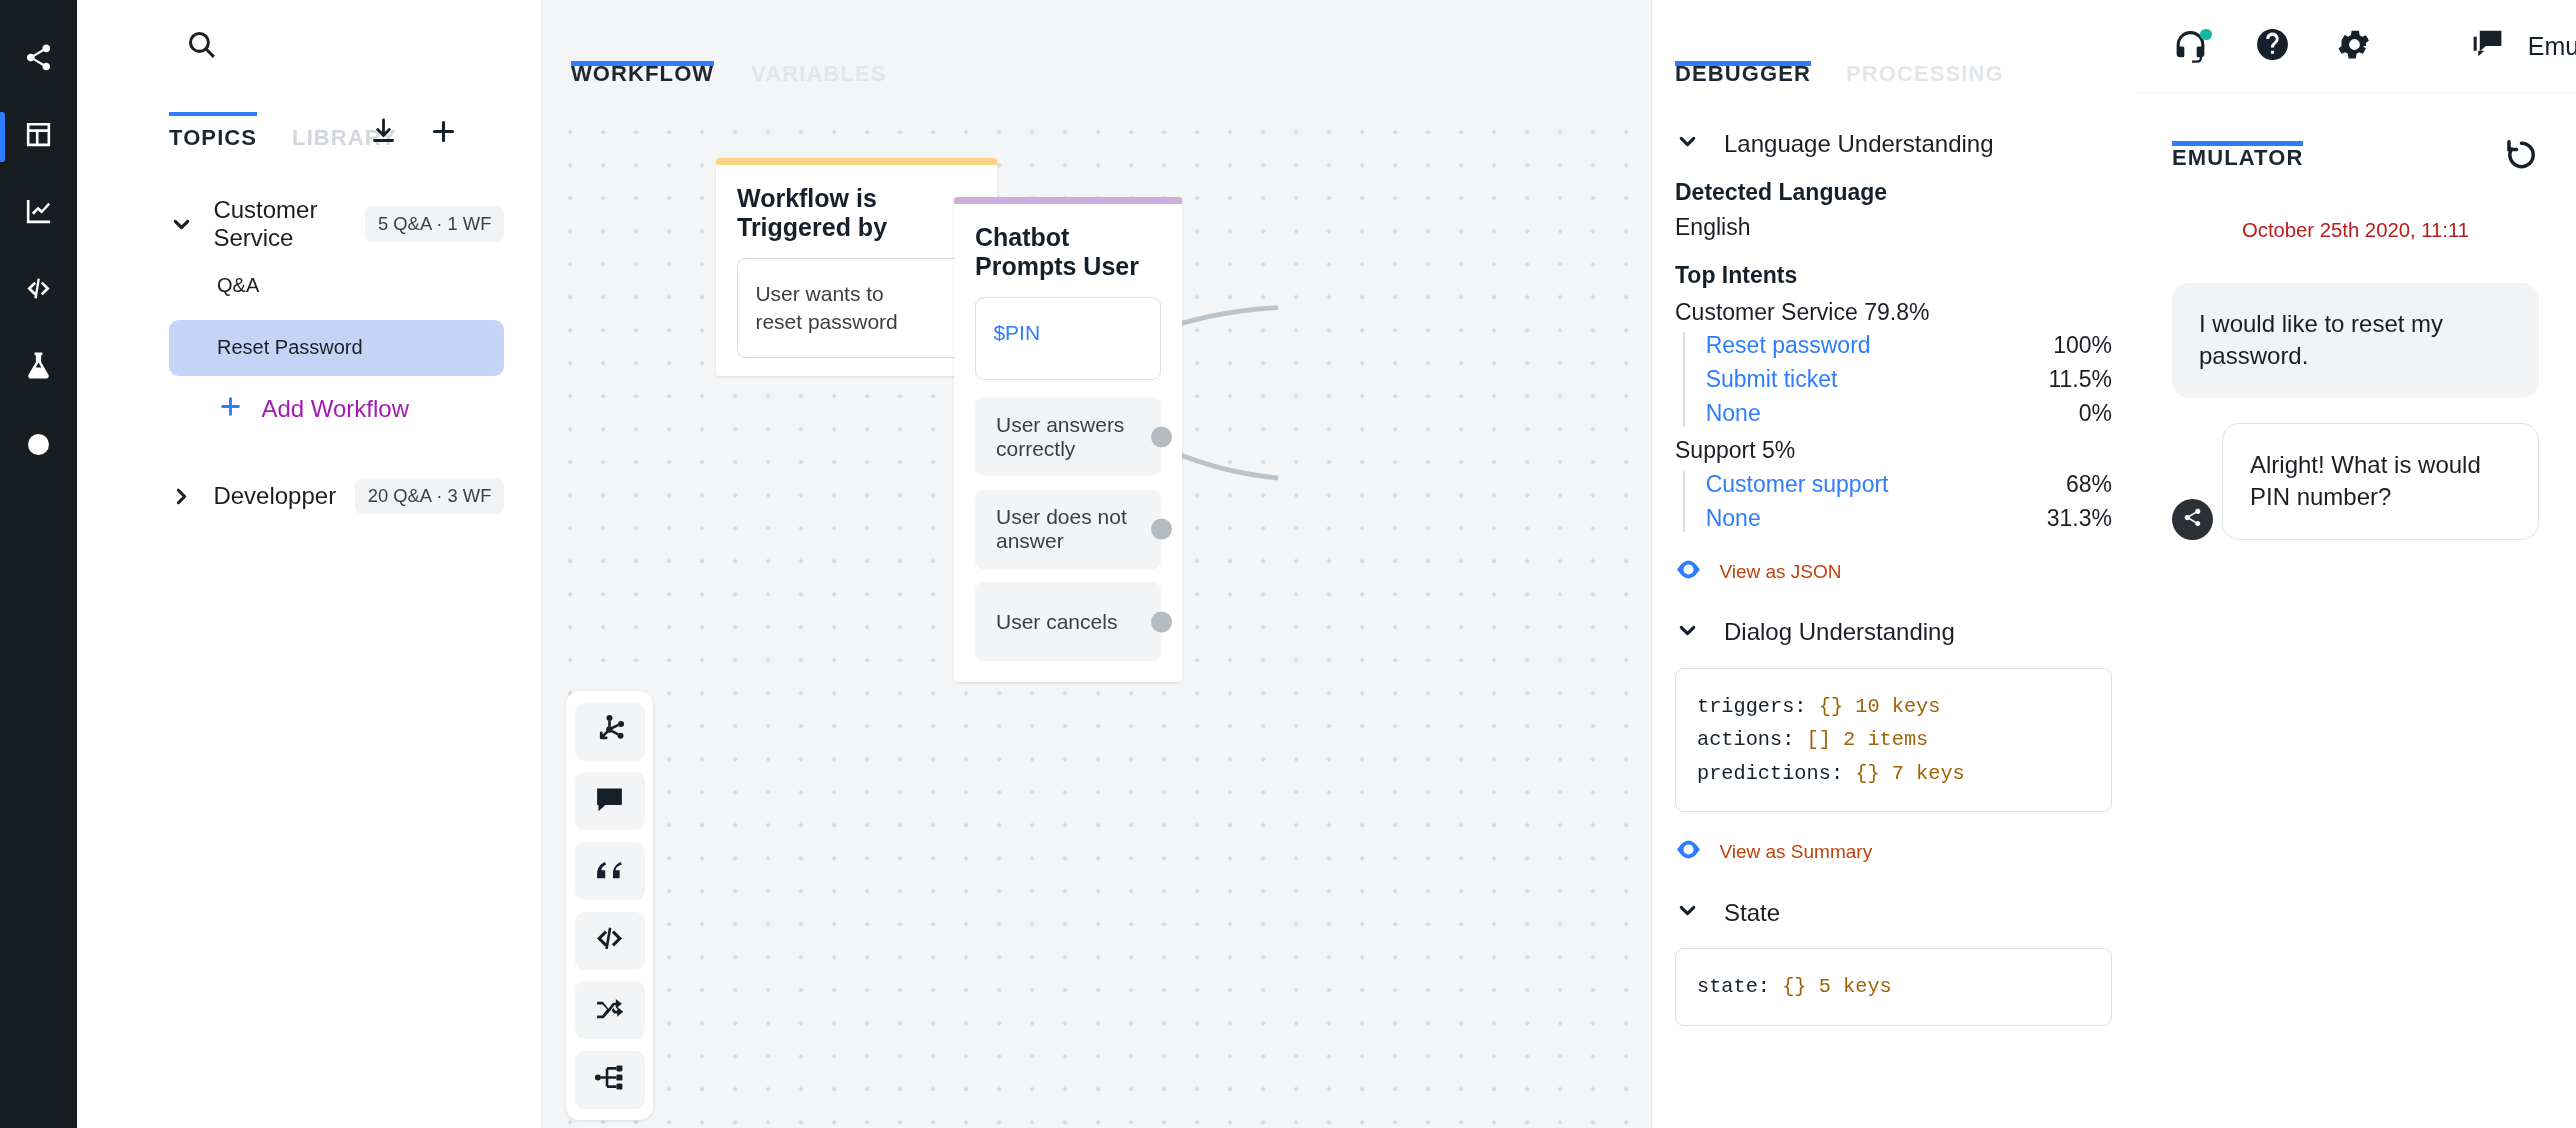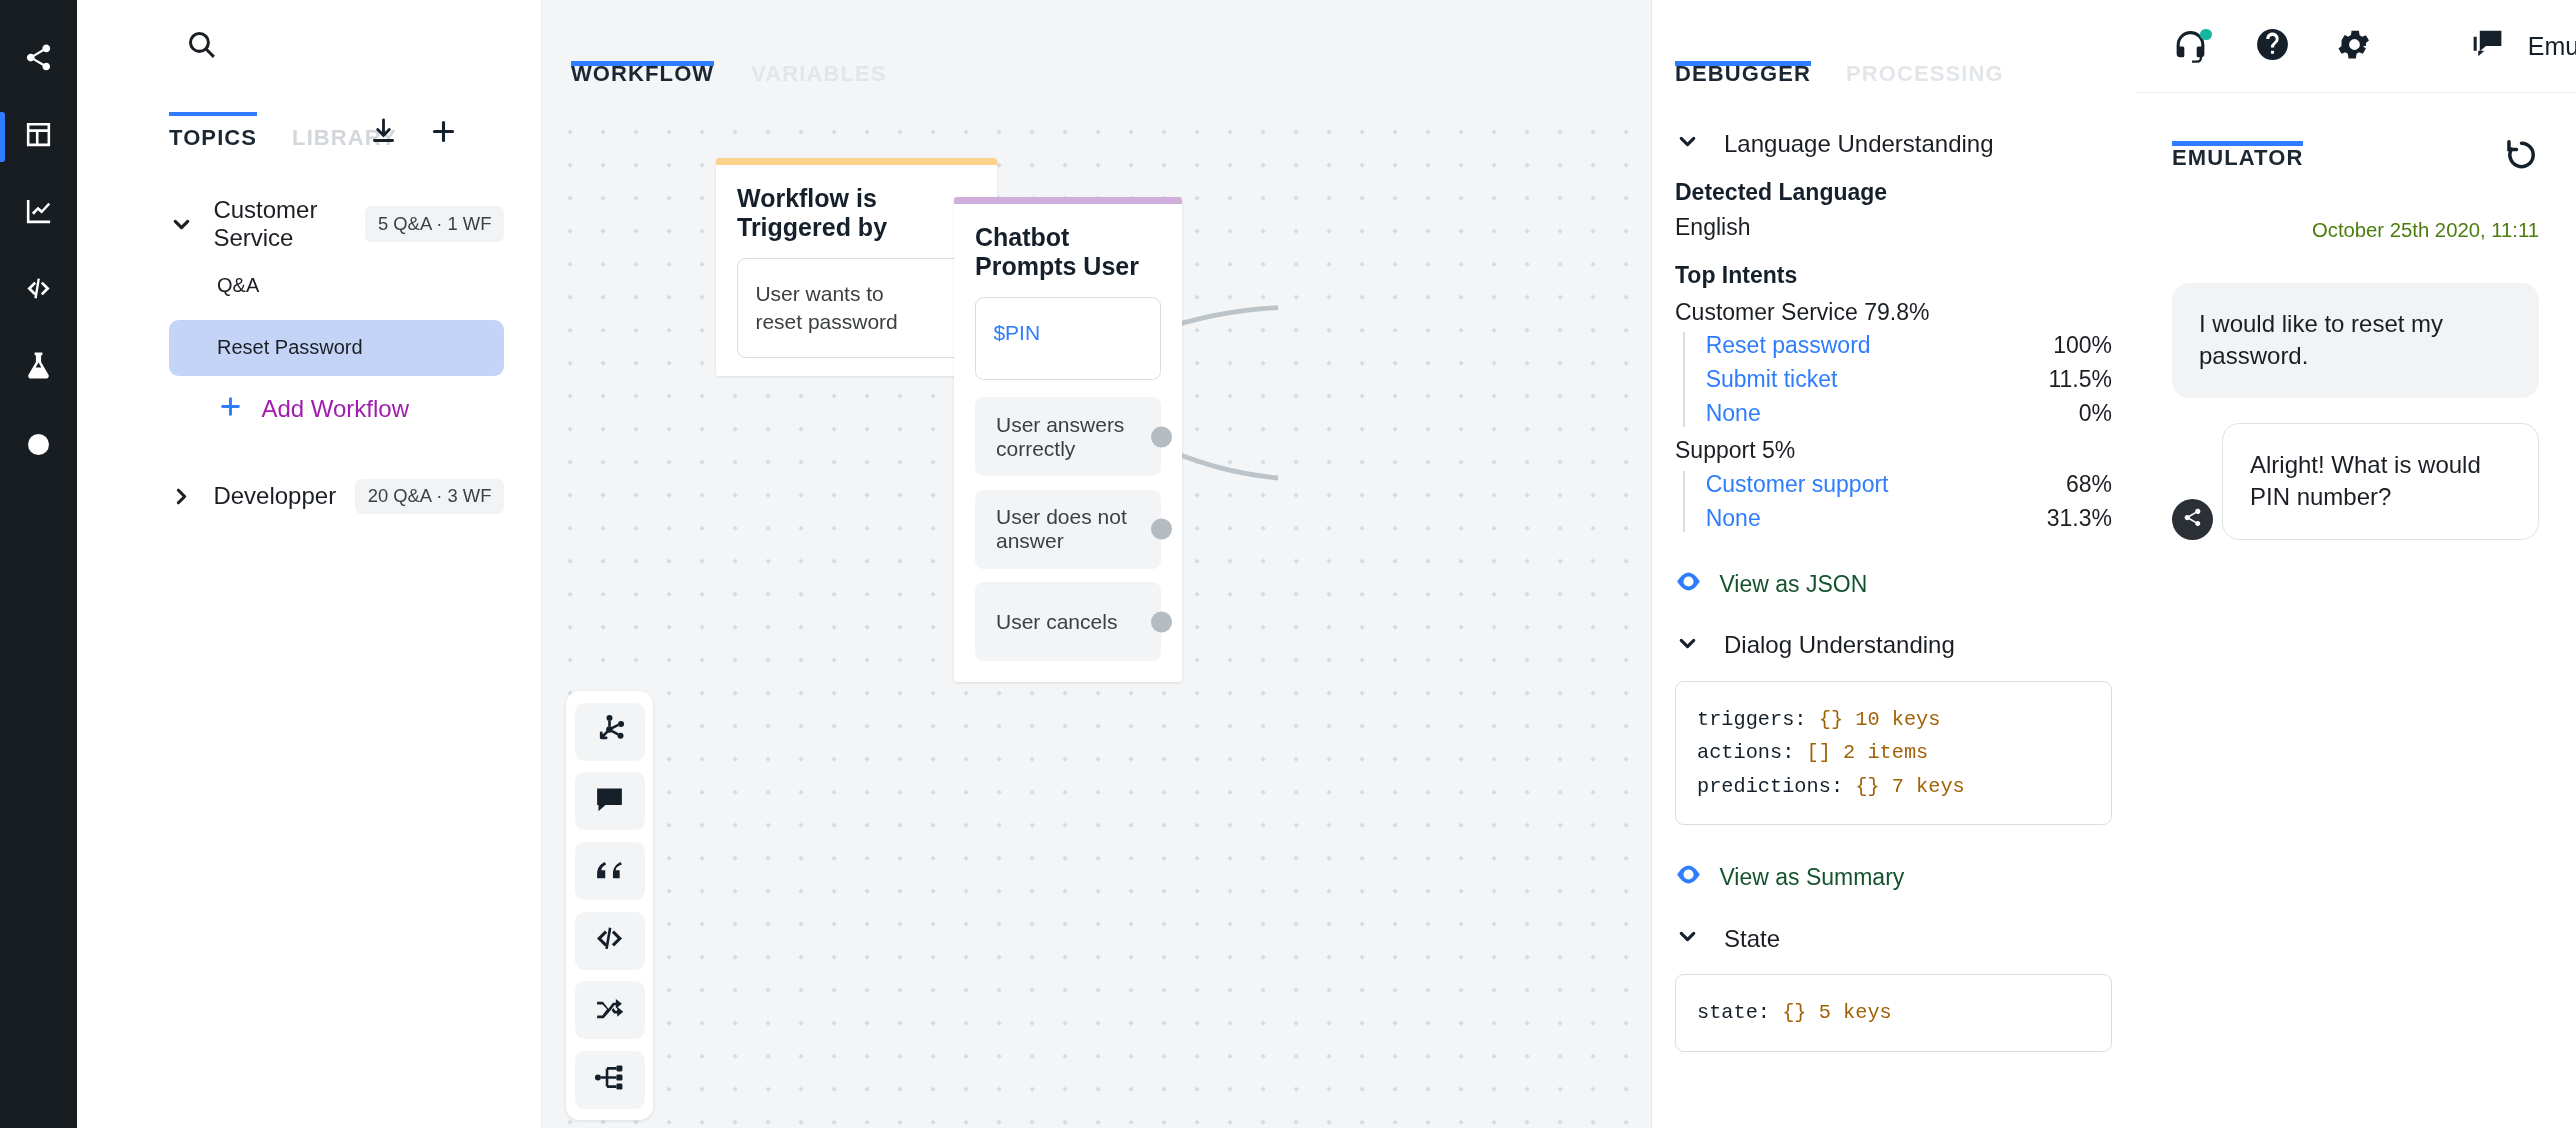--- a/index.html
+++ b/index.html
@@ -150,21 +150,21 @@
   .sect-title { font-size: 24px; color: #1b1f24; }
   .lbl { font-size: 23px; font-weight: bold; color: #16202b; margin-top: 21px; }
   .val { font-size: 23px; color: #1b1f24; margin-top: 7.7px; }
   .intent-group { font-size: 23px; color: #1b1f24; margin-top: 10px; }
   .intent-list { border-left: 2.9px solid #dadce0; margin: 5.8px 0 0 7.7px; padding-left: 21px; }
   .intent-row { display: flex; align-items: baseline; margin: 6.8px 0; }
   .intent-name { color: #2e7dff; font-size: 23px; }
   .intent-pct { color: #1b1f24; font-size: 23px; margin-left: auto; padding-left: 17.4px; }
   .view-link { display: flex; align-items: center; gap: 17.4px; margin-top: 27px; }
   .view-link svg { width: 27px; height: 21px; }
-  .view-link span { color: #14532d; font-size: 23px; margin-top: 12px; }
+  .view-link span { color: #c2410c; font-size: 19px; }
   .code-box {
     border: 1px solid #dadce0; border-radius: 8.7px; padding: 21px 21px;
     margin-top: 21px; font-family: "Liberation Mono", monospace; font-size: 20.3px; line-height: 1.65;
   }
   .ck { color: #16202b; }
   .cv { color: #a16207; }
 
   
   .emu-col { flex: 1; height: 1128px; background: #ffffff; position: relative; overflow: hidden; }
   .emu-topbar {
@@ -183,21 +183,21 @@
   .emu-tabrow { height: 97px; display: flex; align-items: flex-end; padding: 0 37px; position: relative; }
   .emu-tab {
     font-size: 22px; font-weight: bold; letter-spacing: 1.1px; color: #1b2733;
     padding-bottom: 19.4px; position: relative;
   }
   .emu-tab::before { content:""; position:absolute; left:0; top:-3.9px; width:100%; height:4.8px; background:#2e7dff; }
   .emu-reset { position: absolute; right: 37px; bottom: 15.5px; }
   .emu-reset svg { width: 35px; height: 35px; fill: none; stroke: #16202b; stroke-width: 2.4; }
 
   .chat { padding: 29px 37px 0 37px; }
-  .chat-date { text-align: right; font-size: 20.3px; color: #4d7c0f; margin-bottom: 41px; }
+  .chat-date { text-align: center; font-size: 20.3px; color: #b91c1c; margin-bottom: 41px; }
   .msg-row { display: flex; margin-bottom: 25px; position: relative; }
   .msg-row.user { justify-content: flex-end; }
   .bubble { max-width: 368px; border-radius: 17.4px; padding: 25px 27px; font-size: 24px; line-height: 1.35; color: #1b1f24; }
   .bubble.user { background: #f2f3f5; }
   .bubble.bot { background: #ffffff; border: 1px solid #dfe1e4; }
   .bot-avatar {
     position: absolute; left: -50px; bottom: 0; width: 41px; height: 41px;
     border-radius: 50%; background: #2b3036; display: flex; align-items: center; justify-content: center;
   }
   .bot-avatar svg { width: 21px; height: 21px; fill: #ffffff; }

